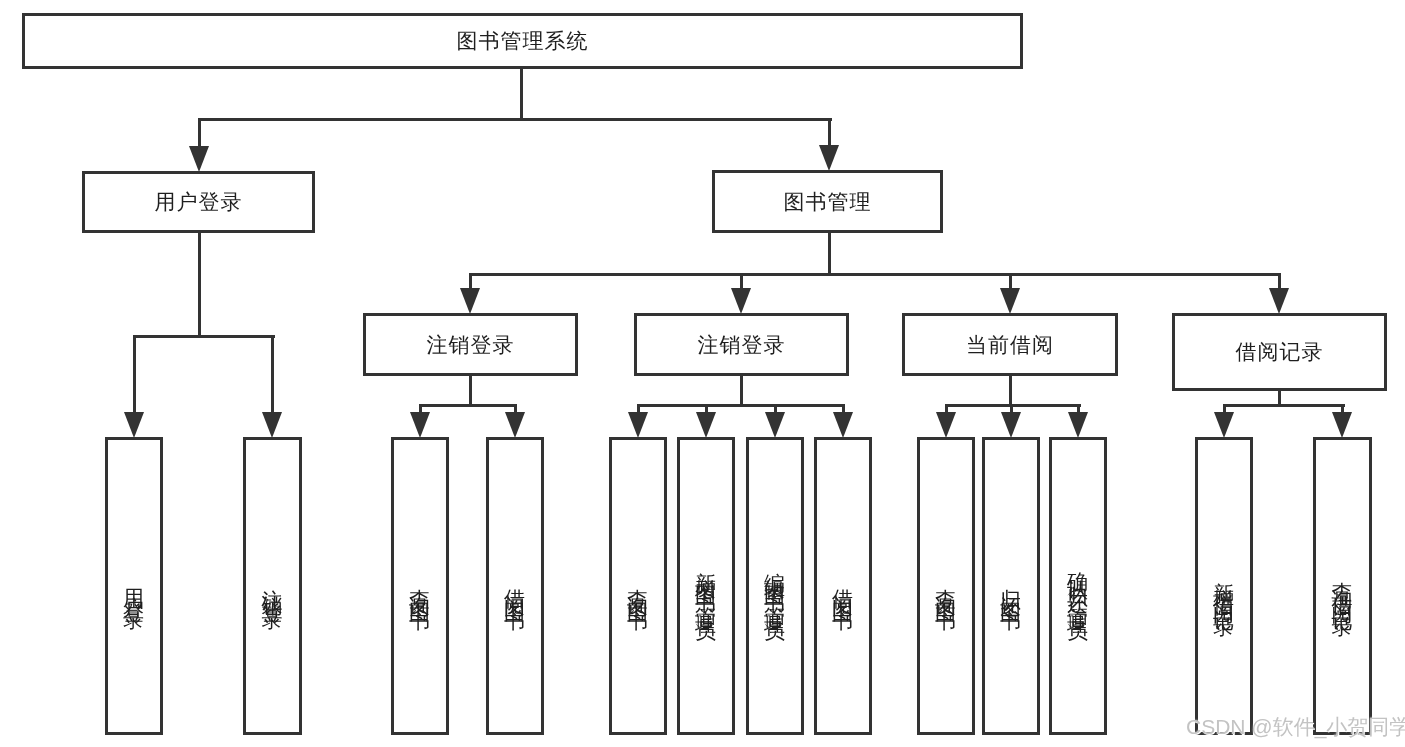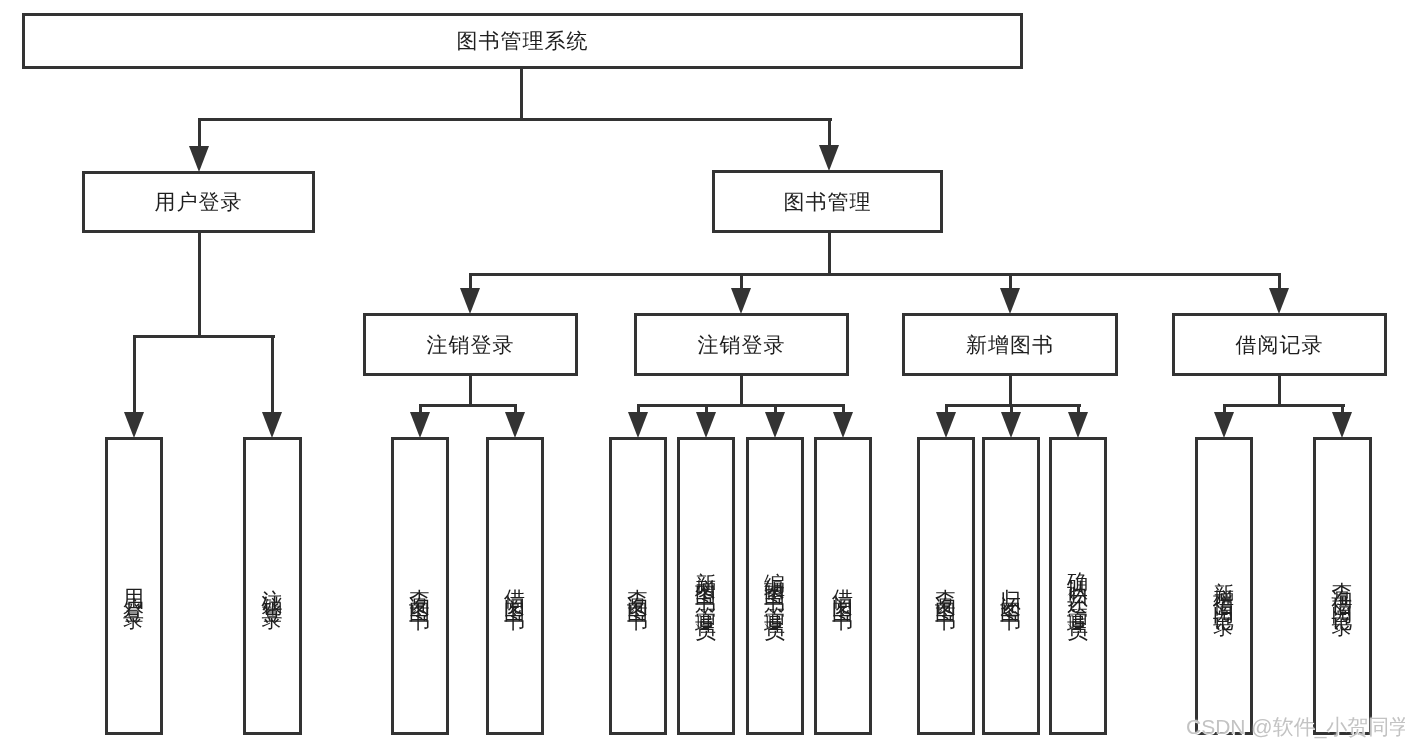--- a/index.html
+++ b/index.html
@@ -73,24 +73,24 @@
 
   <div class="bx" style="left:363px;top:313px;width:215px;height:63px;">
     <span>注销登录</span>
   </div>
 
   <div class="bx" style="left:634px;top:313px;width:215px;height:63px;">
     <span>注销登录</span>
   </div>
 
   <div class="bx" style="left:902px;top:313px;width:216px;height:63px;">
-    <span>新增图书</span>
-  </div>
-
-  <div class="bx" style="left:1172px;top:313px;width:215px;height:63px;">
+    <span>当前借阅</span>
+  </div>
+
+  <div class="bx" style="left:1172px;top:313px;width:215px;height:78px;">
     <span>借阅记录</span>
   </div>
 
   <div class="vx" style="left:105px;top:437px;width:58px;height:298px;">
     <span class="vtext">用户登录</span>
   </div>
 
   <div class="vx" style="left:243px;top:437px;width:59px;height:298px;">
     <span class="vtext">注销登录</span>
   </div>

